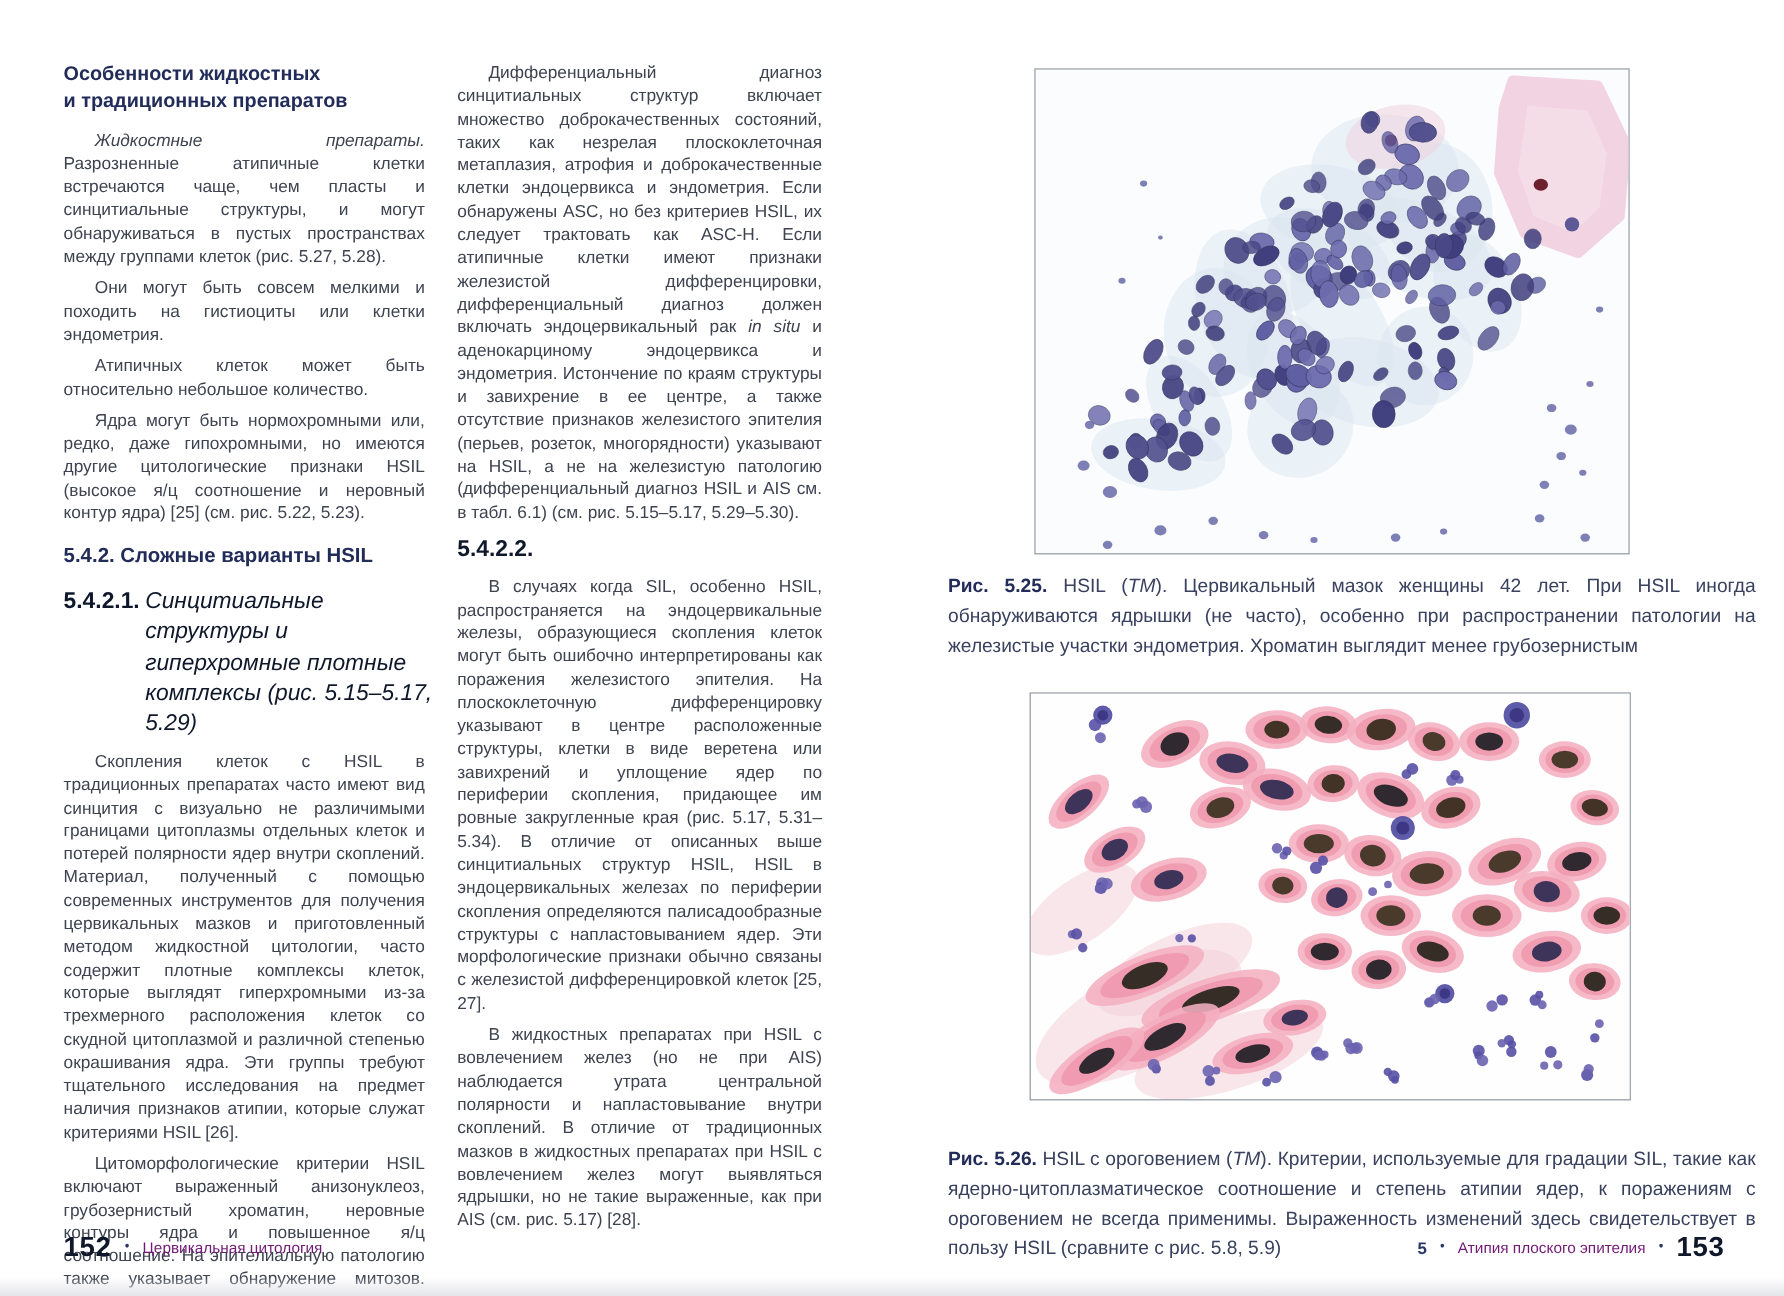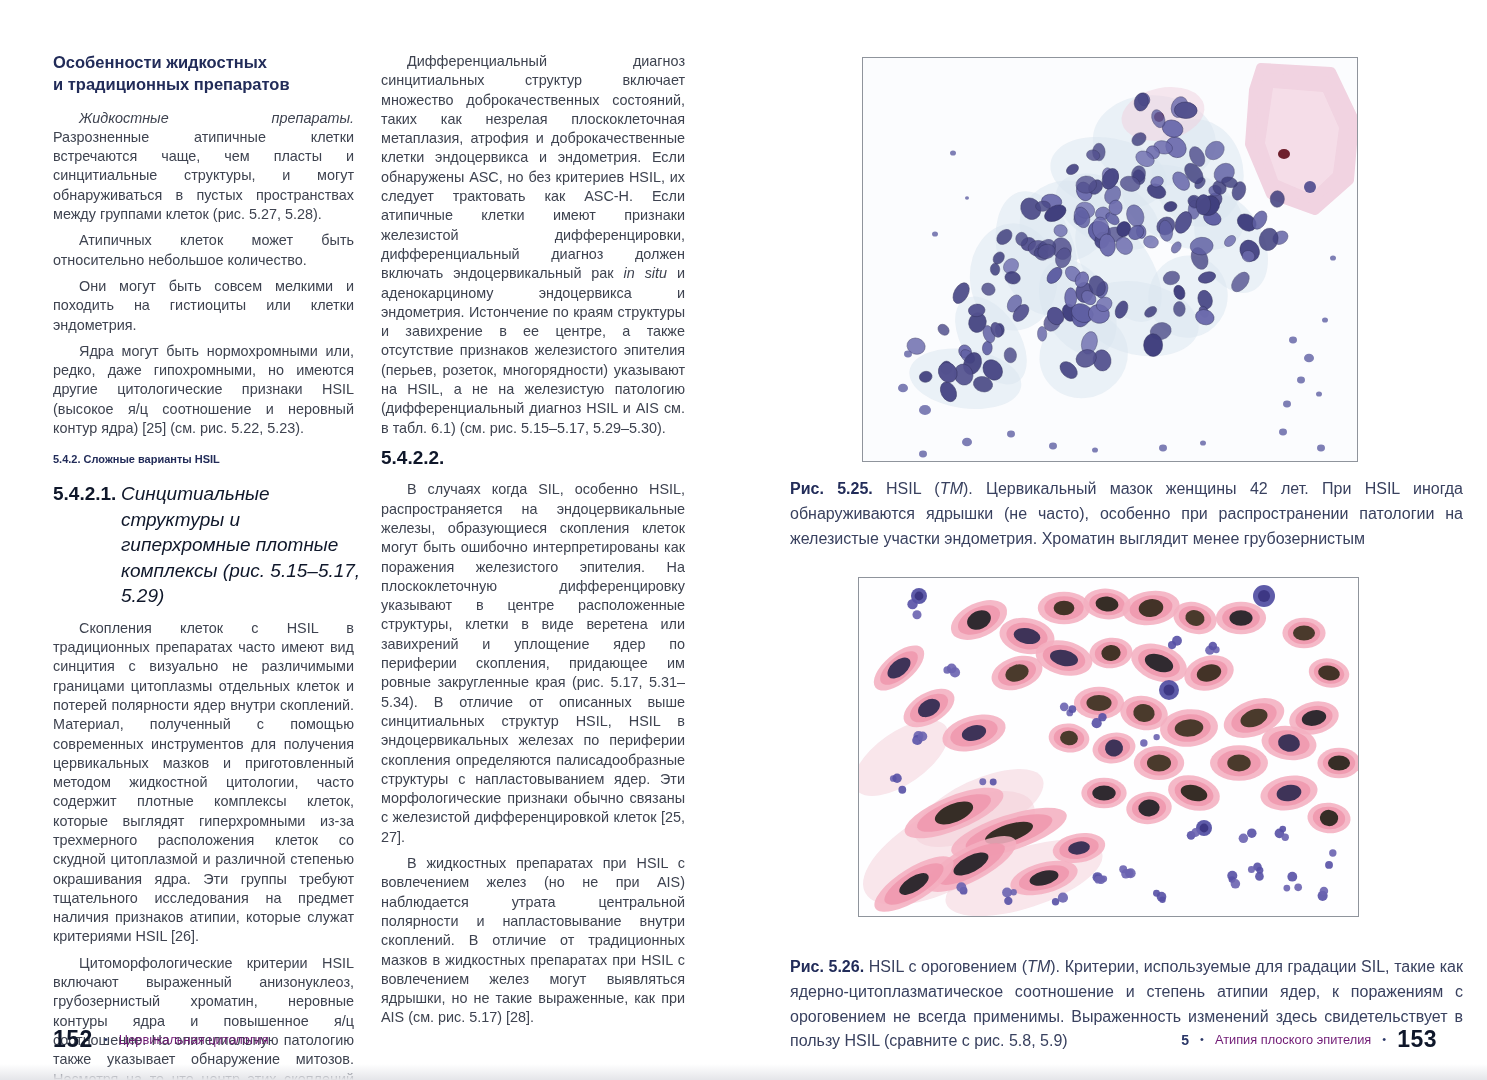--- a/index.html
+++ b/index.html
@@ -12,21 +12,21 @@
   .col{position:absolute}
   .col1{left:53px;top:52px;width:313px}
   .col2{left:381px;top:52px;width:316px}
   .runhead{
     font-size:16.5px;font-weight:bold;color:#222c59;line-height:1.32;
     margin:0 0 13px 0;white-space:pre-line;
   }
   .body{font-size:14.4px;line-height:1.34;color:#3e4350;text-align:justify;margin:0 12px 7px 0}
   .ind{text-indent:26px}
   .it{font-style:italic}
-  .h542{font-size:11px;font-weight:bold;color:#222c59;margin:15px 0 15px 0;line-height:1.2}
+  .h542{font-size:17px;font-weight:bold;color:#222c59;margin:15px 0 15px 0;line-height:1.2}
   .subhead{display:flex;font-size:19px;color:#0f172a;line-height:1.34;margin:0 0 10px 0}
   .subhead .num{flex:0 0 68px;font-weight:600}
   .subhead .title{flex:1;font-style:italic}
   .fig{position:absolute;border:1px solid #8f949c;background:#fbfcfe}
   .fig1{left:862px;top:57px;width:494px;height:403px}
   .fig2{left:858px;top:577px;width:499px;height:338px}
   .caption{
     position:absolute;left:790px;width:673px;margin:0;
     font-size:16px;line-height:1.55;color:#39415f;text-align:justify;
   }
@@ -48,22 +48,22 @@
 </head>
 <body>
 
 <div class="page">
 
   <div>
     <div class="col col1">
       <h3 class="runhead">Особенности жидкостных
 и традиционных препаратов</h3>
       <p class="body ind"><span class="it">Жидкостные препараты.</span><span> Разрозненные атипичные клетки встречаются чаще, чем пласты и синцитиальные структуры, и могут обнаруживаться в пустых пространствах между группами клеток (рис. 5.27, 5.28).</span></p>
+      <p class="body ind">Они могут быть совсем мелкими и походить на гистиоциты или клетки эндометрия.</p>
       <p class="body ind">Атипичных клеток может быть относительно небольшое количество.</p>
-      <p class="body ind">Они могут быть совсем мелкими и походить на гистиоциты или клетки эндометрия.</p>
       <p class="body ind">Ядра могут быть нормохромными или, редко, даже гипохромными, но имеются другие цитологические признаки HSIL (высокое я/ц соотношение и неровный контур ядра) [25] (см. рис. 5.22, 5.23).</p>
       <h2 class="h542">5.4.2. Сложные варианты HSIL</h2>
       <div class="subhead">
         <span class="num">5.4.2.1.</span>
         <span class="title">Синцитиальные структуры и гиперхромные плотные комплексы (рис. 5.15–5.17, 5.29)</span>
       </div>
       <p class="body ind">Скопления клеток с HSIL в традиционных препаратах часто имеют вид синцития с визуально не различимыми границами цитоплазмы отдельных клеток и потерей полярности ядер внутри скоплений. Материал, полученный с помощью современных инструментов для получения цервикальных мазков и приготовленный методом жидкостной цитологии, часто содержит плотные комплексы клеток, которые выглядят гиперхромными из-за трехмерного расположения клеток со скудной цитоплазмой и различной степенью окрашивания ядра. Эти группы требуют тщательного исследования на предмет наличия признаков атипии, которые служат критериями HSIL [26].</p>
       <p class="body ind">Цитоморфологические критерии HSIL включают выраженный анизонуклеоз, грубозернистый хроматин, неровные контуры ядра и повышенное я/ц соотношение. На эпителиальную патологию также указывает обнаружение митозов. Несмотря на то что центр этих скоплений из-за плотности и гиперхромии трудно анализировать, тщательный просмотр клеток по периферии может дать ценную диагностическую информацию.</p>
     </div>
 

